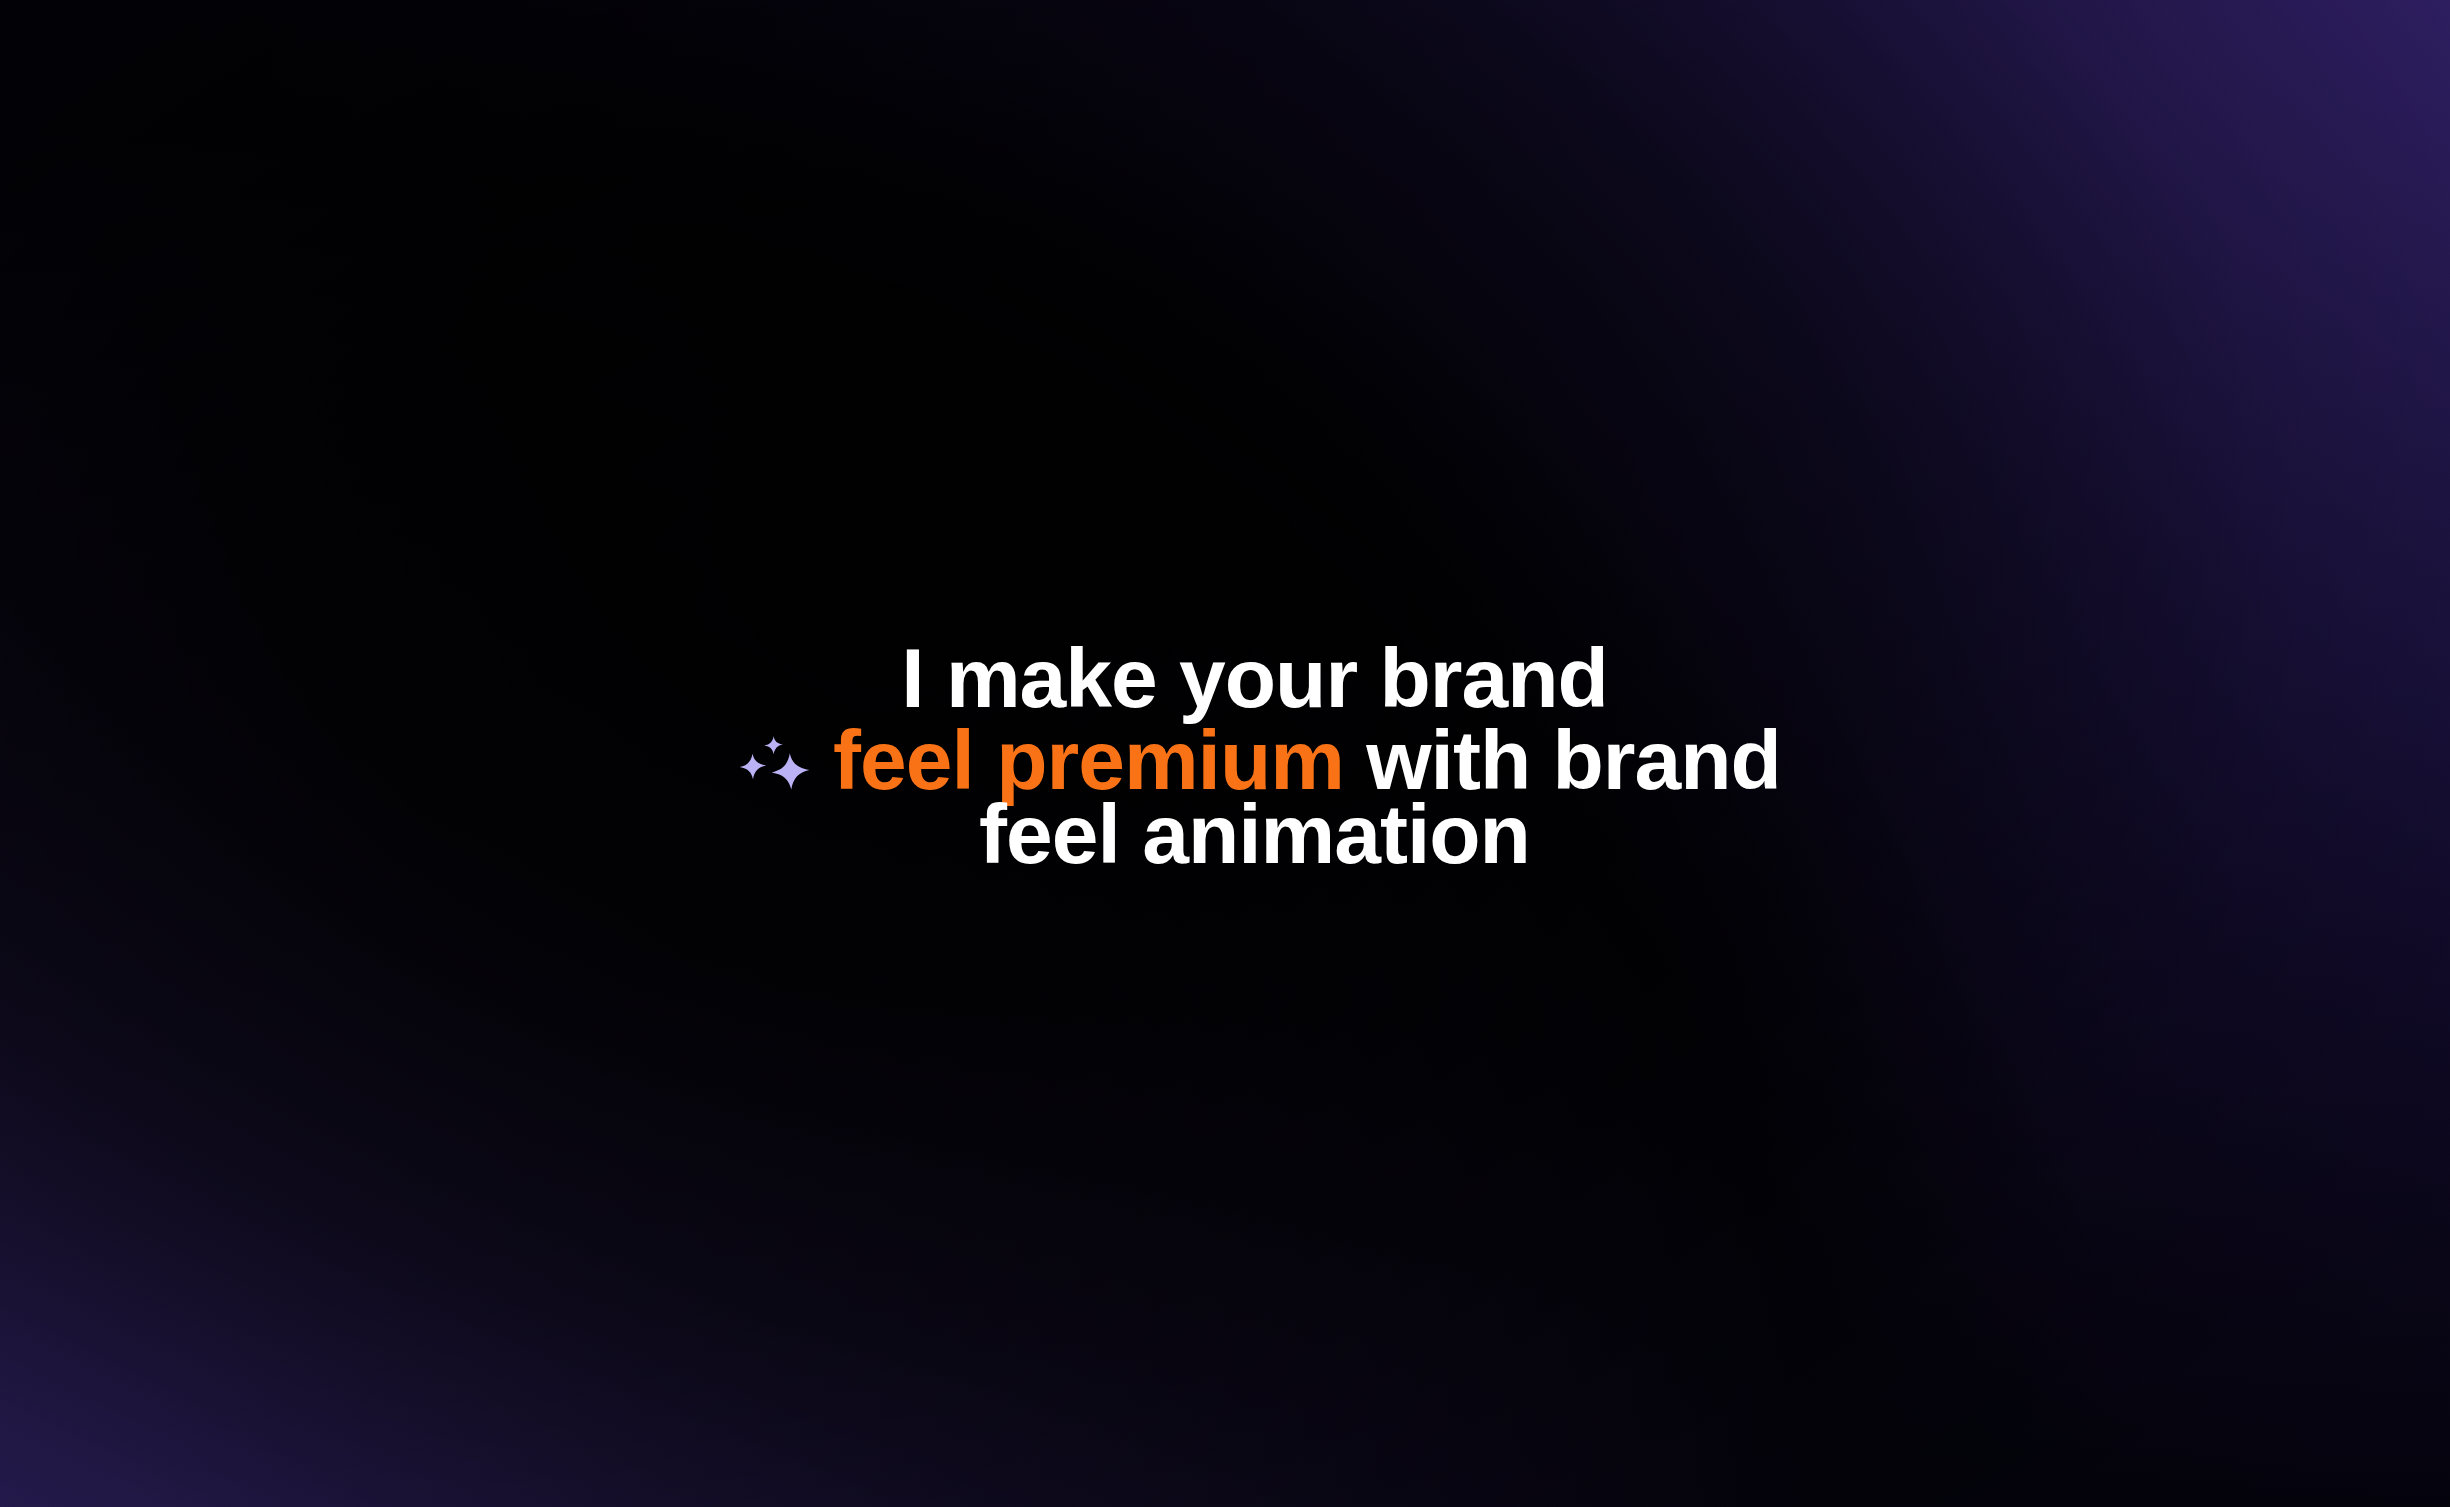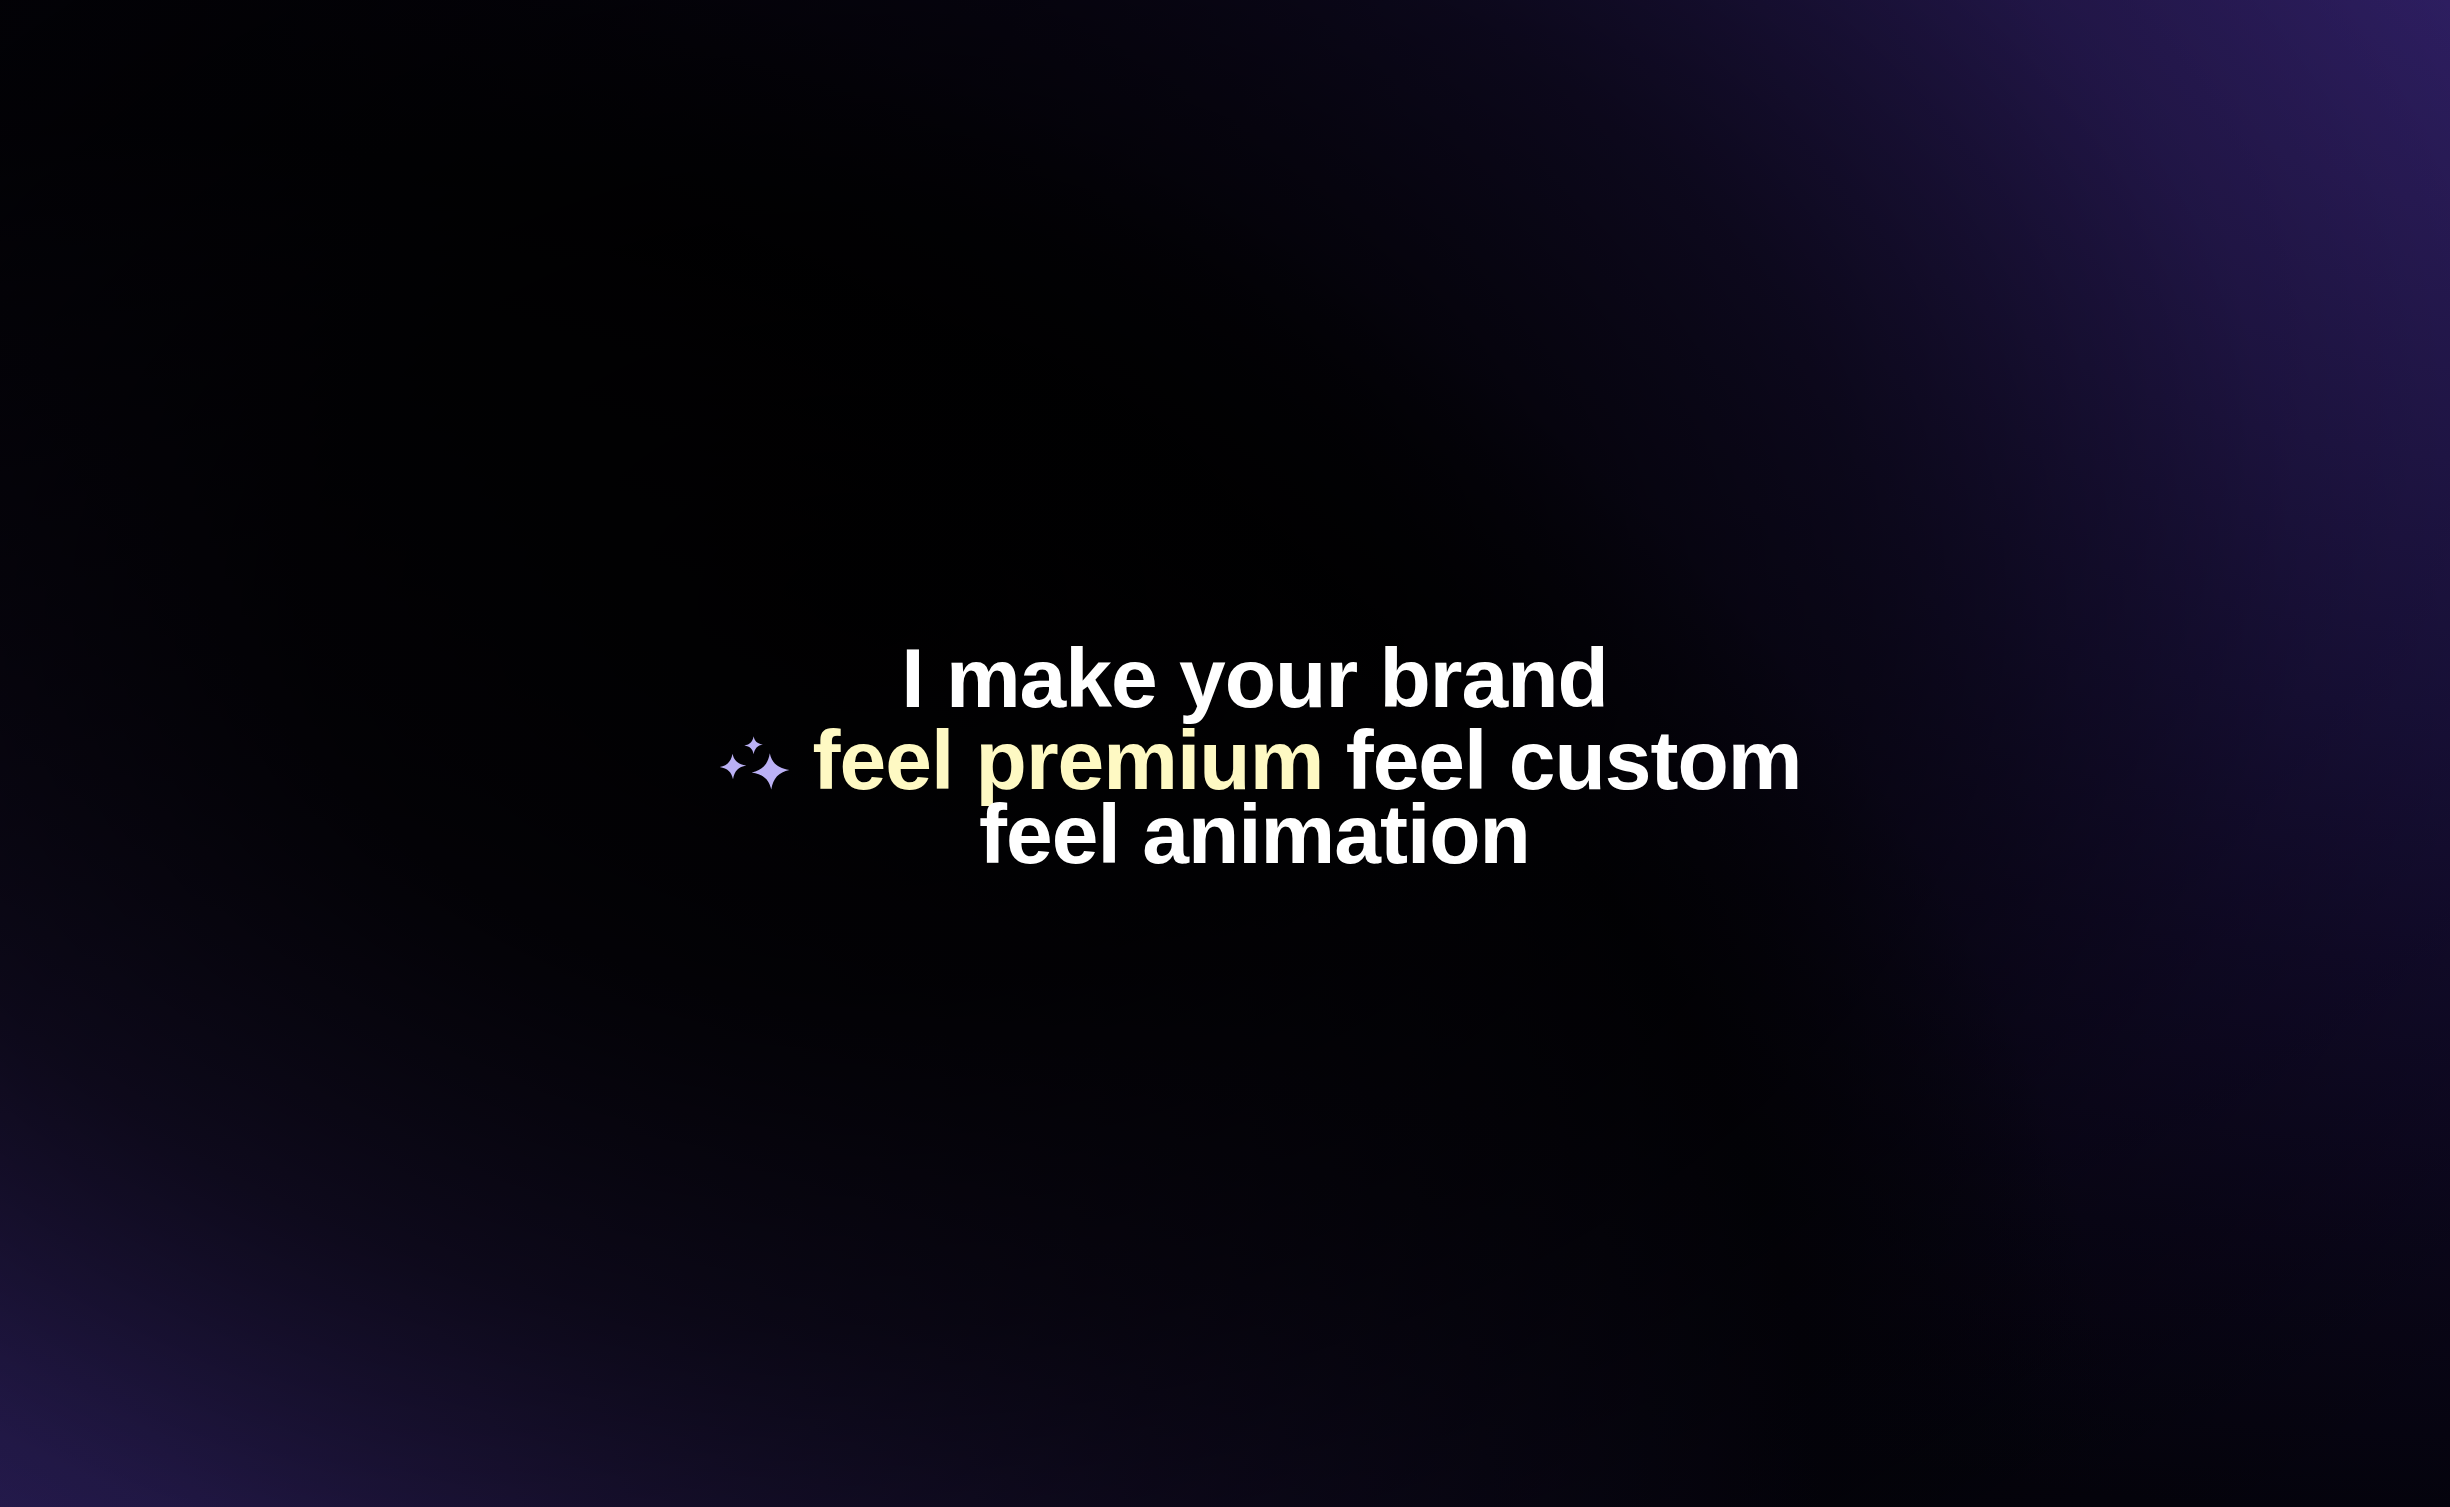--- a/index.html
+++ b/index.html
@@ -79,21 +79,21 @@
     letter-spacing: -1px;
     color: #FFFFFF;
     -webkit-font-smoothing: antialiased;
   }
 
   .hl-line {
     display: block;
     white-space: nowrap;
   }
 
-  .accent { color: #fef9c3; }
+  .accent { color: #f97316; }
 
   .sparkle-wrap {
     display: inline-block;
     width: 103px;
     height: 74px;
     vertical-align: baseline;
     position: relative;
     top: 16.7px;
     margin-right: 2px;
   }
@@ -137,21 +137,21 @@
             C 48 81, 40 74, 24 71
             C 40 68, 47 59, 50 44 Z"></path>
 
           <path fill="#BBB1F5" d="
             M 93 8
             C 95 18, 100 23, 112 25
             C 101 27, 95 33, 93 45
             C 91 34, 86 29, 74 27
             C 86 25, 91 19, 93 8 Z"></path>
         </svg>
-      </span><span class="accent">feel premium</span><span> feel custom</span>
+      </span><span class="accent">feel premium</span><span> with brand</span>
     </span>
 
     <span class="hl-line">
       <span>feel animation</span>
     </span>
 
   </h1>
 
 </div>
 

